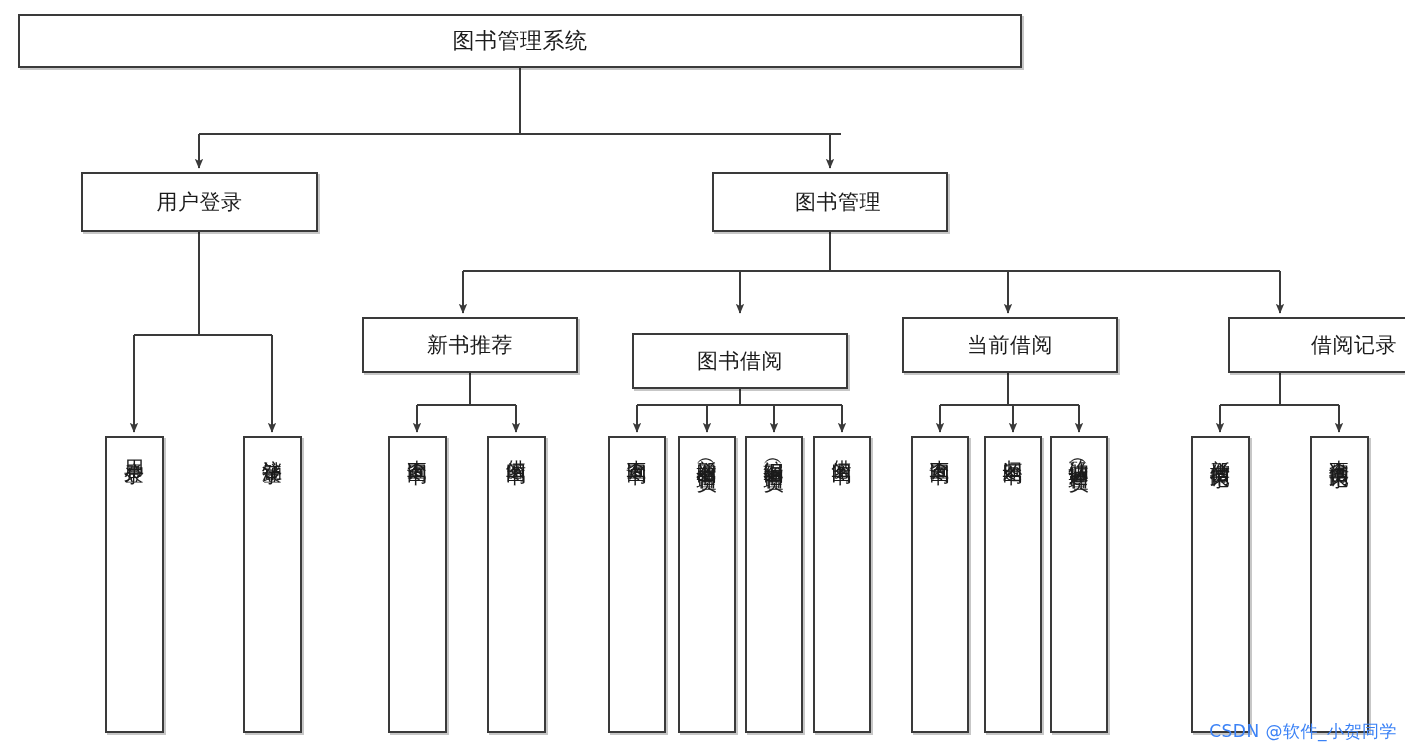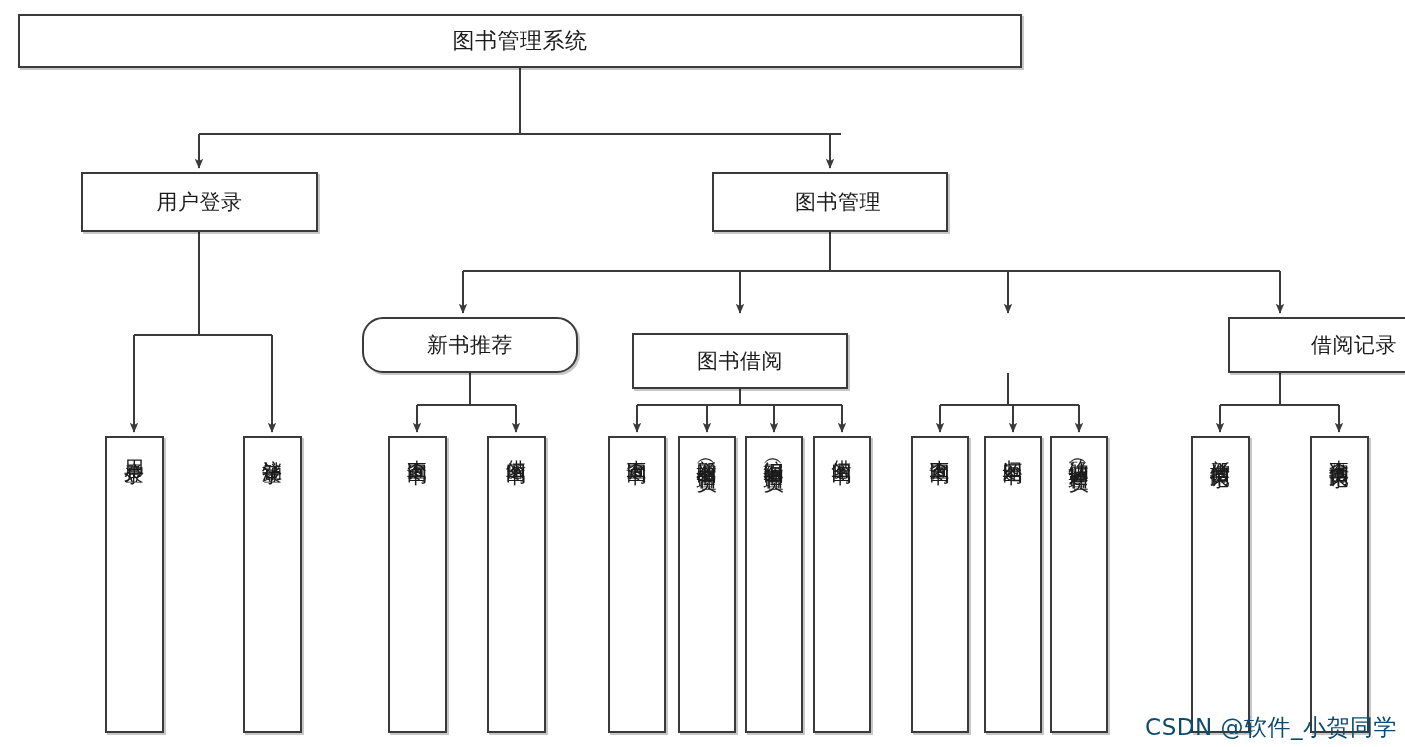--- a/index.html
+++ b/index.html
@@ -59,22 +59,22 @@
     text-orientation: upright;
     font-size: 20px;
     line-height: 1;
     letter-spacing: 2px;
     white-space: nowrap;
   }
   .watermark {
     position: absolute;
     right: 8px;
     bottom: 4px;
-    font-size: 23px;
-    color: #0c4a6e;
+    font-size: 17px;
+    color: #3b82f6;
     letter-spacing: 0.5px;
     white-space: nowrap;
     pointer-events: none;
   }
 </style>
 </head>
 <body>
 
 <div id="diagram-root">
 
@@ -132,26 +132,29 @@
     <span class="node-label">图书管理系统</span>
   </div>
 
   <div class="node horiz" style="left: 81px; top: 172px; width: 237px; height: 60px;">
     <span class="node-label">用户登录</span>
   </div>
   <div class="node horiz" style="left: 712px; top: 172px; width: 236px; height: 60px; padding-left: 16px;">
     <span class="node-label">图书管理</span>
   </div>
 
-  <div class="node horiz" style="left: 362px; top: 317px; width: 216px; height: 56px; border-radius: 21px;">
+  <div class="node horiz" style="left: 362px; top: 317px; width: 216px; height: 56px;">
     <span class="node-label">新书推荐</span>
   </div>
   <div class="node horiz" style="left: 632px; top: 333px; width: 216px; height: 56px;">
     <span class="node-label">图书借阅</span>
   </div>
+  <div class="node horiz" style="left: 902px; top: 317px; width: 216px; height: 56px;">
+    <span class="node-label">当前借阅</span>
+  </div>
   <div class="node horiz" style="left: 1228px; top: 317px; width: 252px; height: 56px;">
     <span class="node-label">借阅记录</span>
   </div>
 
   <div class="node vert" style="left: 105px; top: 436px; width: 59px; height: 297px;">
     <span class="node-label">用户登录</span>
   </div>
   <div class="node vert" style="left: 243px; top: 436px; width: 59px; height: 297px;">
     <span class="node-label">注销登录</span>
   </div>

